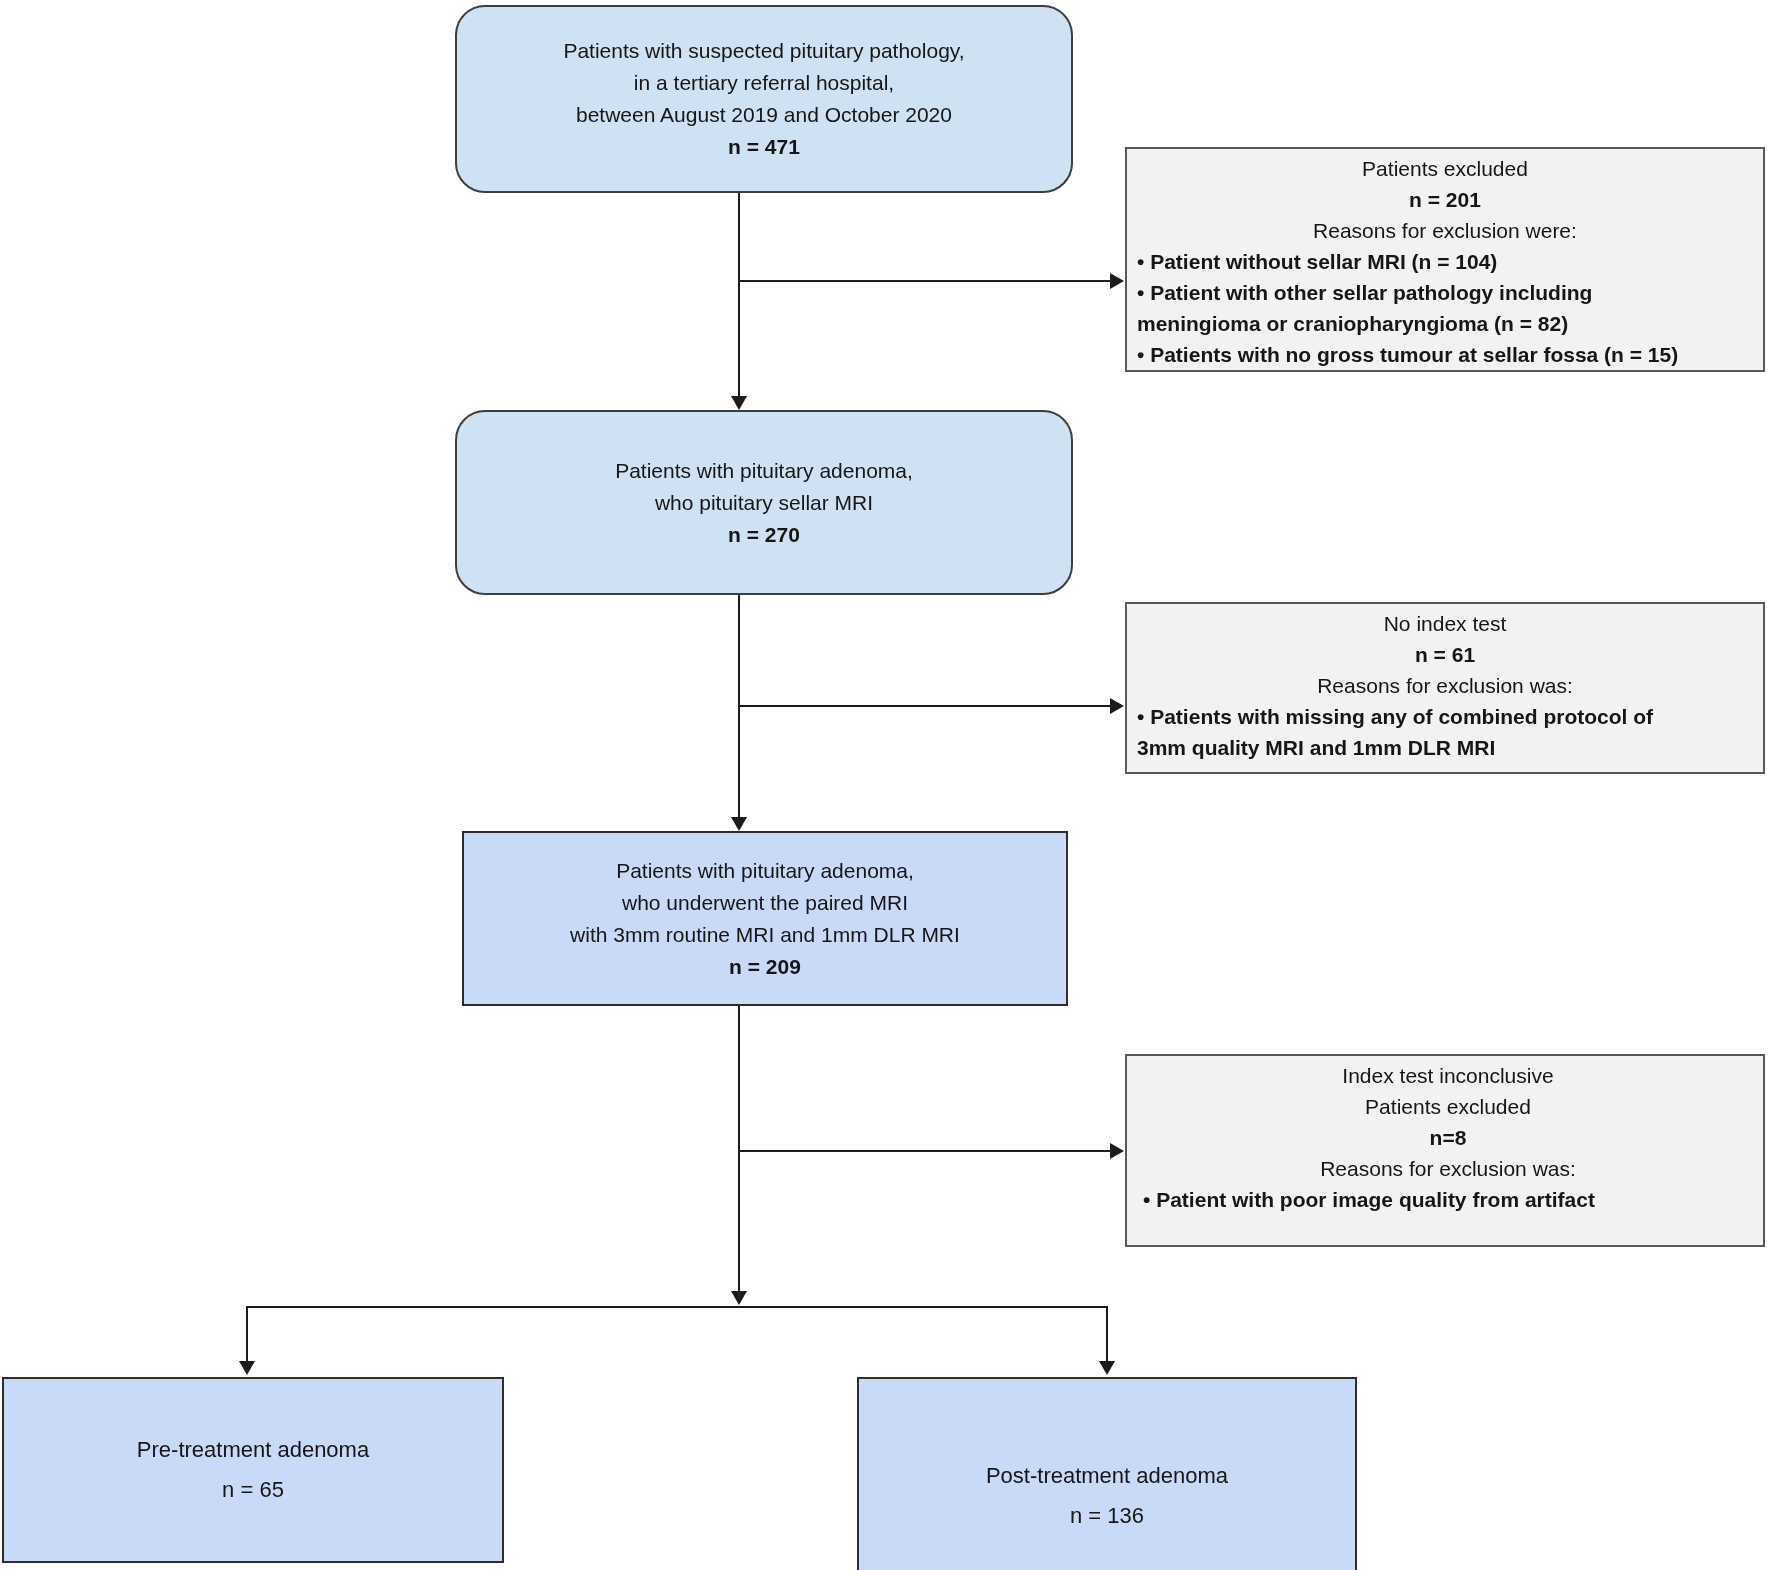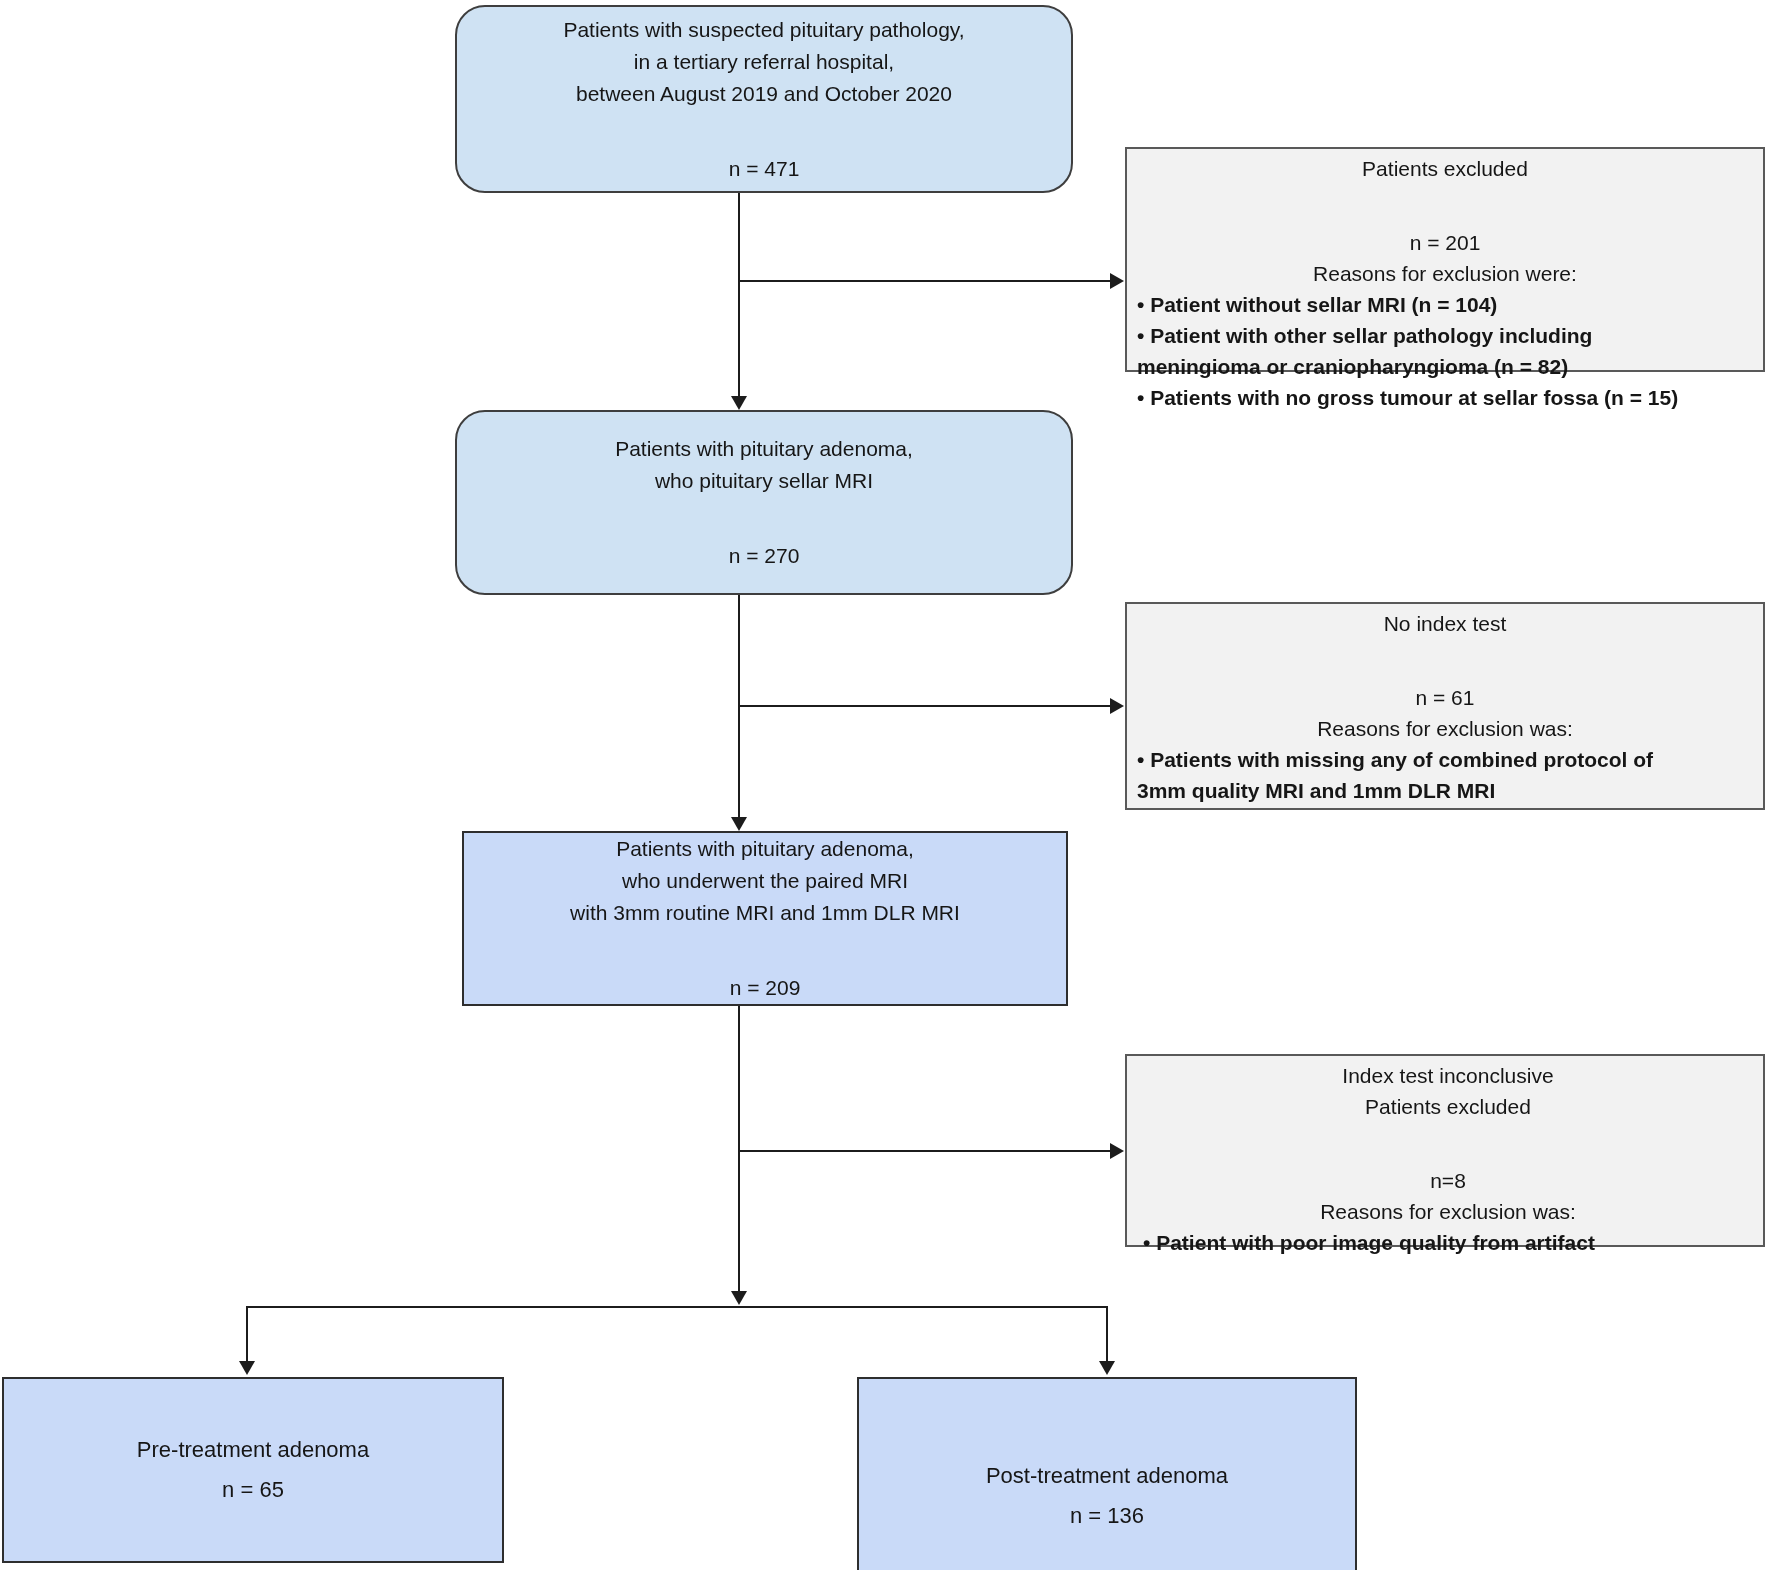--- a/index.html
+++ b/index.html
@@ -32,21 +32,21 @@
 
   .excl {
     background: var(--exclusion-fill, #f2f2f2);
     border-color: #595959;
     padding: 4px 10px;
     line-height: 31px;
   }
   .excl .c { text-align: center; }
   .excl .bullet { text-align: left; font-weight: bold; }
 
-  .b { font-weight: normal; margin-top: 43px; }
+  .b { font-weight: bold; }
 
   .hline, .vline { position: absolute; background: var(--line, #1c1c1c); }
   .hline { height: 2px; }
   .vline { width: 2px; }
 
   .arr-d {
     position: absolute; width: 0; height: 0;
     border-left: 8px solid transparent;
     border-right: 8px solid transparent;
     border-top: 14px solid var(--line, #1c1c1c);
@@ -91,21 +91,21 @@
     <div>who pituitary sellar MRI</div>
     <div class="b">n = 270</div>
   </div>
 
   <div class="vline" style="left:738px; top:595px; height:224px;"></div>
   <div class="arr-d" style="left:731px; top:817px;"></div>
 
   <div class="hline" style="left:739px; top:705px; width:371px;"></div>
   <div class="arr-r" style="left:1110px; top:698px;"></div>
 
-  <div class="box excl" style="left:1125px; top:602px; width:640px; height:208px;">
+  <div class="box excl" style="left:1125px; top:602px; width:640px; height:172px;">
     <div class="c">No index test</div>
     <div class="c b">n = 61</div>
     <div class="c">Reasons for exclusion was:</div>
     <div class="bullet">• Patients with missing any of combined protocol of</div>
     <div class="bullet">3mm quality MRI and 1mm DLR MRI</div>
   </div>
 
   <div class="box cohort final" style="left:462px; top:831px; width:606px; height:175px;">
     <div>Patients with pituitary adenoma,</div>
     <div>who underwent the paired MRI</div>

